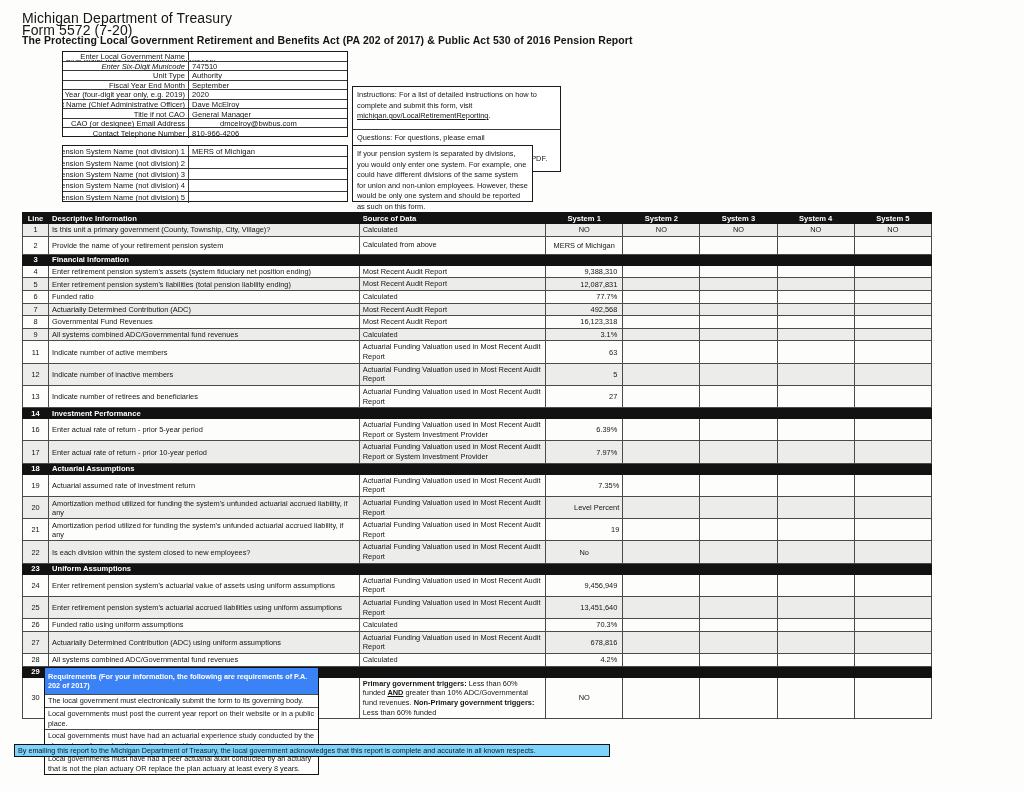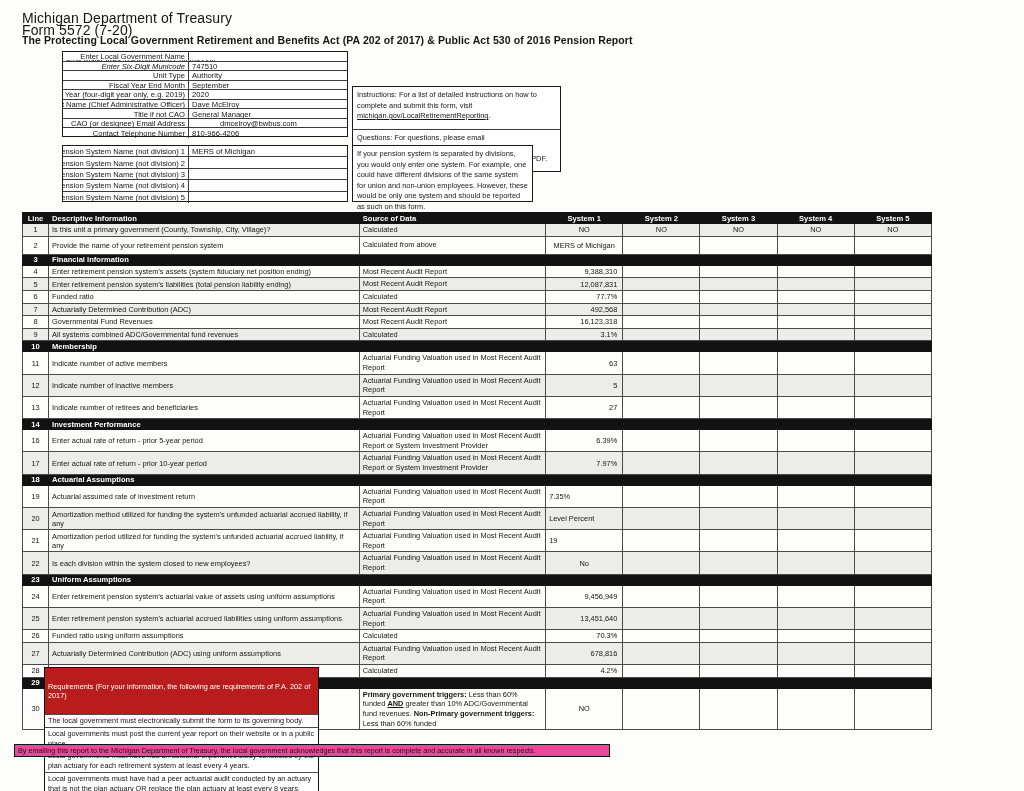--- a/index.html
+++ b/index.html
@@ -137,59 +137,59 @@
     color: #fff;
     font-weight: bold;
     font-size: 7.6px;
     height: 11px;
     padding: 0 3px;
     border-color: #121212;
   }
   tr.section td.secline { text-align: center; }
   td.num  { text-align: right;  padding-right: 5px; }
   td.ctr  { text-align: center; }
-  td.lft  { text-align: left; }
+  td.lft  { text-align: right; }
   td.shade { background: #ececea; }
   .srcwrap { line-height: 1.3; }
 
   
   .reqbox {
     position: absolute;
     left: 44px;
     top: 667px;
     width: 275px;
     border: 1.2px solid #111;
     box-sizing: border-box;
     background: #fff;
     font-size: 7.3px;
   }
   .reqhead {
-    background: #b91c1c;
+    background: #3b82f6;
     color: #fff;
-    font-weight: normal;
-    padding: 14px 3px;
+    font-weight: bold;
+    padding: 4px 3px;
     font-size: 7.3px;
   }
   .reqrow {
     border-top: .8px solid #4a4a4a;
     padding: 1px 3px;
     line-height: 1.34;
   }
 
   
   .attest {
     position: absolute;
     left: 14px;
     top: 744px;
     width: 596px;
     border: 1.1px solid #111;
     box-sizing: border-box;
     padding: 1px 3px;
     font-size: 7.2px;
-    background: #ec4899;
+    background: #7dd3fc;
   }
 </style>
 </head>
 <body>
 
 <div class="scan-bg"></div>
 
 <div class="page">
 
   <div class="hdr-line" id="dept">Michigan Department of Treasury</div>
@@ -358,24 +358,20 @@
         <tr style="height: 10px;">
           <td class="col-line ctr shade">9</td>
           <td class="col-desc shade">All systems combined ADC/Governmental fund revenues</td>
           <td class="col-src srcwrap shade">Calculated</td>
           <td class="col-sys num shade">3.1%</td>
           <td class="col-sys num shade"></td>
           <td class="col-sys num shade"></td>
           <td class="col-sys num shade"></td>
           <td class="col-sys num shade"></td>
         </tr>
-        <tr class="section">
-          <td class="secline">10</td>
-          <td colspan="7">Membership</td>
-        </tr>
         <tr style="height: 22px;">
           <td class="col-line ctr">11</td>
           <td class="col-desc">Indicate number of active members</td>
           <td class="col-src srcwrap">Actuarial Funding Valuation used in Most Recent Audit Report</td>
           <td class="col-sys num">63</td>
           <td class="col-sys num"></td>
           <td class="col-sys num"></td>
           <td class="col-sys num"></td>
           <td class="col-sys num"></td>
         </tr>

